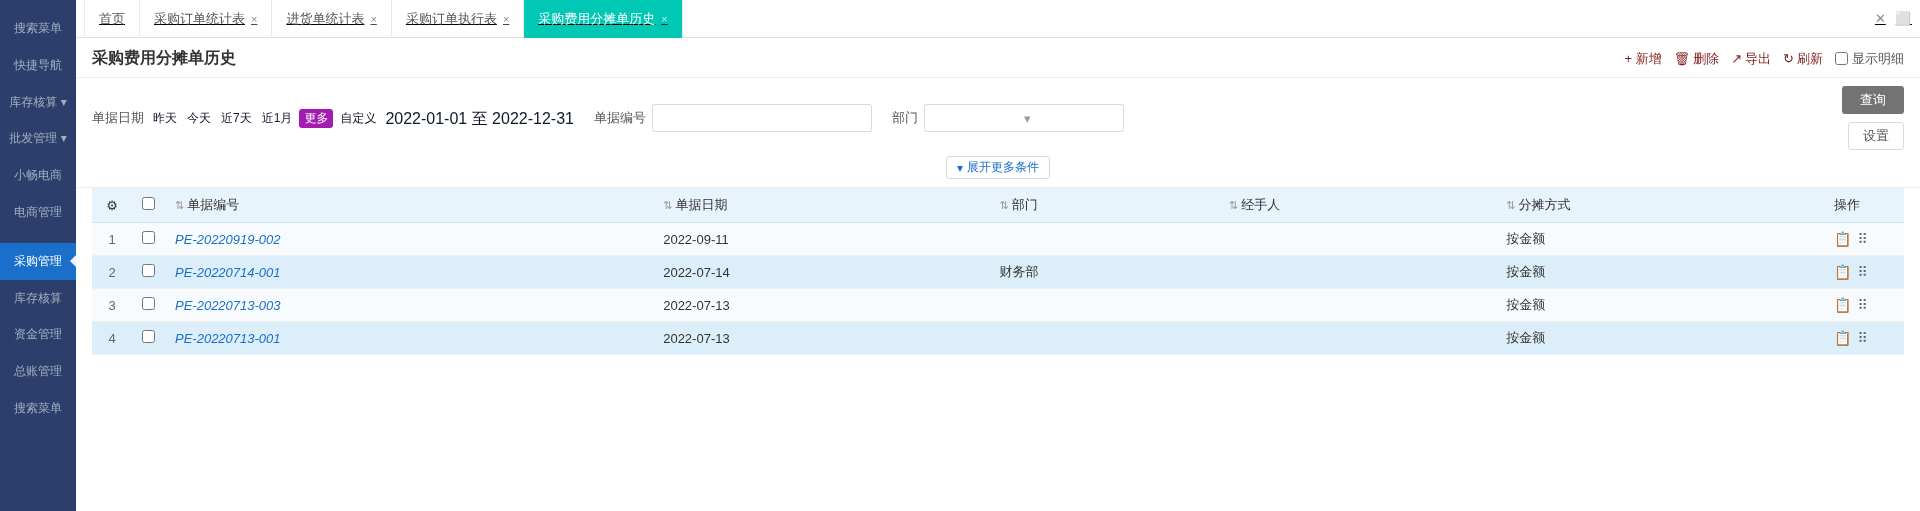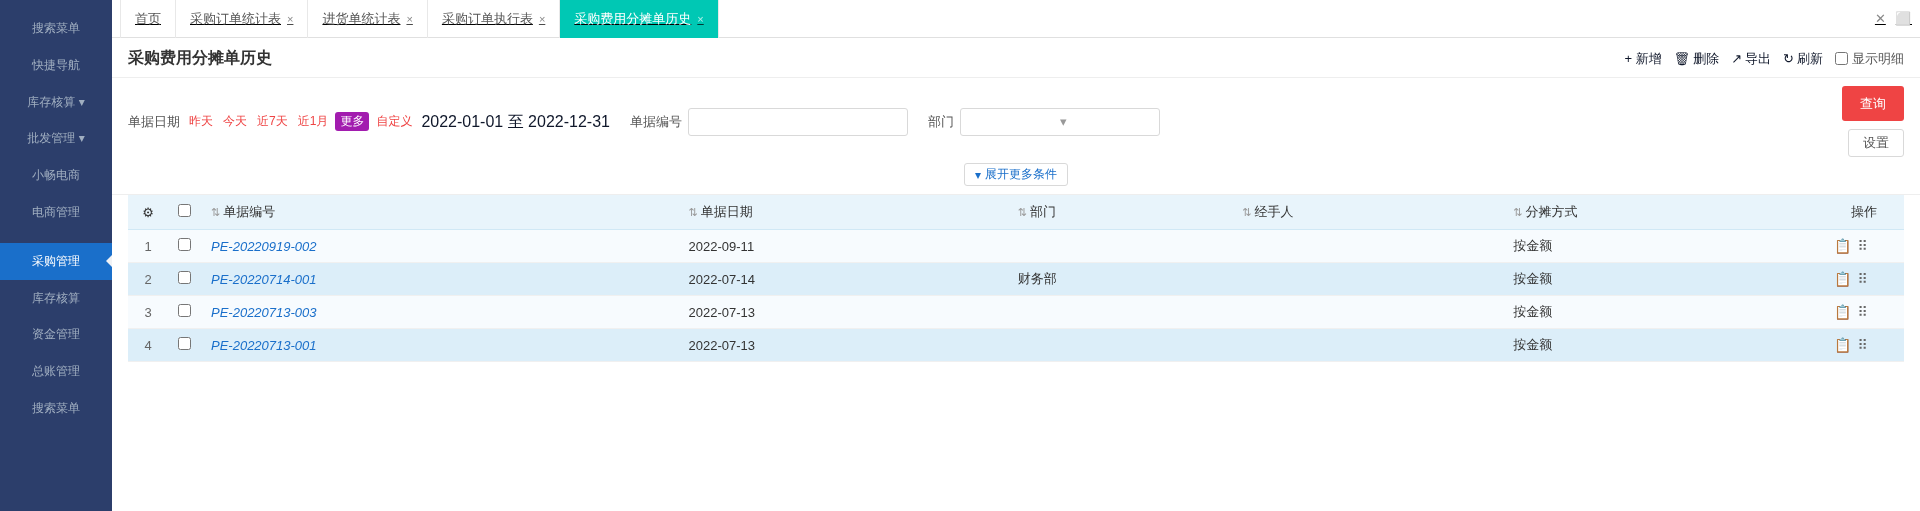--- a/index.html
+++ b/index.html
@@ -1,20 +1,20 @@
 <!DOCTYPE html>
 <html><head>
   <meta charset="utf-8">
   <style>
     * { box-sizing: border-box; margin: 0; padding: 0; }
     body { font-family: 'Microsoft YaHei', Arial, sans-serif; font-size: 13px; background: #f0f2f5; display: flex; height: 511px; overflow: hidden; }
 
     
     .sidebar {
-      width: 112px;
+      width: 76px;
       background: #2c3e6b;
       display: flex;
       flex-direction: column;
       align-items: center;
       padding-top: 10px;
       flex-shrink: 0;
       height: 511px;
     }
     .sidebar-item {
       width: 100%;
@@ -114,21 +114,21 @@
       align-items: center;
       gap: 12px;
       color: #555;
       font-size: 13px;
     }
     .toolbar-btn {
       display: flex;
       align-items: center;
       gap: 3px;
       cursor: pointer;
-      color: #0f172a;
+      color: #7f1d1d;
       font-size: 13px;
     }
     .show-column-label { display: flex; align-items: center; gap: 4px; }
     .checkbox-sm { width: 13px; height: 13px; }
 
     
     .filter-area {
       background: #fff;
       padding: 8px 16px;
       border-bottom: 1px solid #eee;
@@ -143,21 +143,21 @@
       display: flex;
       align-items: center;
       gap: 6px;
       font-size: 13px;
       color: #333;
     }
     .filter-label { color: #555; white-space: nowrap; }
     .date-shortcuts { display: flex; align-items: center; gap: 4px; }
     .date-shortcut {
       cursor: pointer;
-      color: #ef4444;
+      color: #0f172a;
       font-size: 12px;
       padding: 1px 3px;
     }
     .date-shortcut.active-tag {
       background: #a21caf;
       color: #fff;
       border-radius: 3px;
       padding: 1px 5px;
     }
     .date-range { color: #0f172a; font-size: 16px; margin-top: 2px; }
@@ -175,28 +175,28 @@
       align-items: center;
       border: 1px solid #d9d9d9;
       border-radius: 3px;
       padding: 3px 8px;
       width: 200px;
       height: 28px;
       background: #fff;
     }
     .filter-select-wrapper span { flex:1; font-size:13px; color:#999; }
     .query-btn {
-      background: #ef4444;
+      background: #737373;
       color: #fff;
       border: none;
       border-radius: 3px;
       padding: 4px 18px;
       font-size: 13px;
       cursor: pointer;
-      height: 35px;
+      height: 28px;
     }
     .settings-btn {
       background: #fff;
       color: #555;
       border: 1px solid #d9d9d9;
       border-radius: 3px;
       padding: 3px 14px;
       font-size: 13px;
       cursor: pointer;
       height: 28px;
@@ -261,21 +261,21 @@
     .filter-right-group {
       display: flex;
       flex-direction: column;
       align-items: flex-end;
       gap: 4px;
       margin-left: auto;
     }
 
     .num-col { width: 40px; text-align: center; }
     .cb-col { width: 30px; text-align: center; }
-    .op-col { width: 80px; text-align: center; }
+    .op-col { width: 80px; }
   </style>
 </head>
 <body>
 
 <div class="sidebar">
 <div class="sidebar-item">搜索菜单</div>
     <div class="sidebar-item">快捷导航</div>
     <div class="sidebar-item">库存核算 ▾</div>
     <div class="sidebar-item">批发管理 ▾</div>
     <div class="sidebar-item">小畅电商</div>

